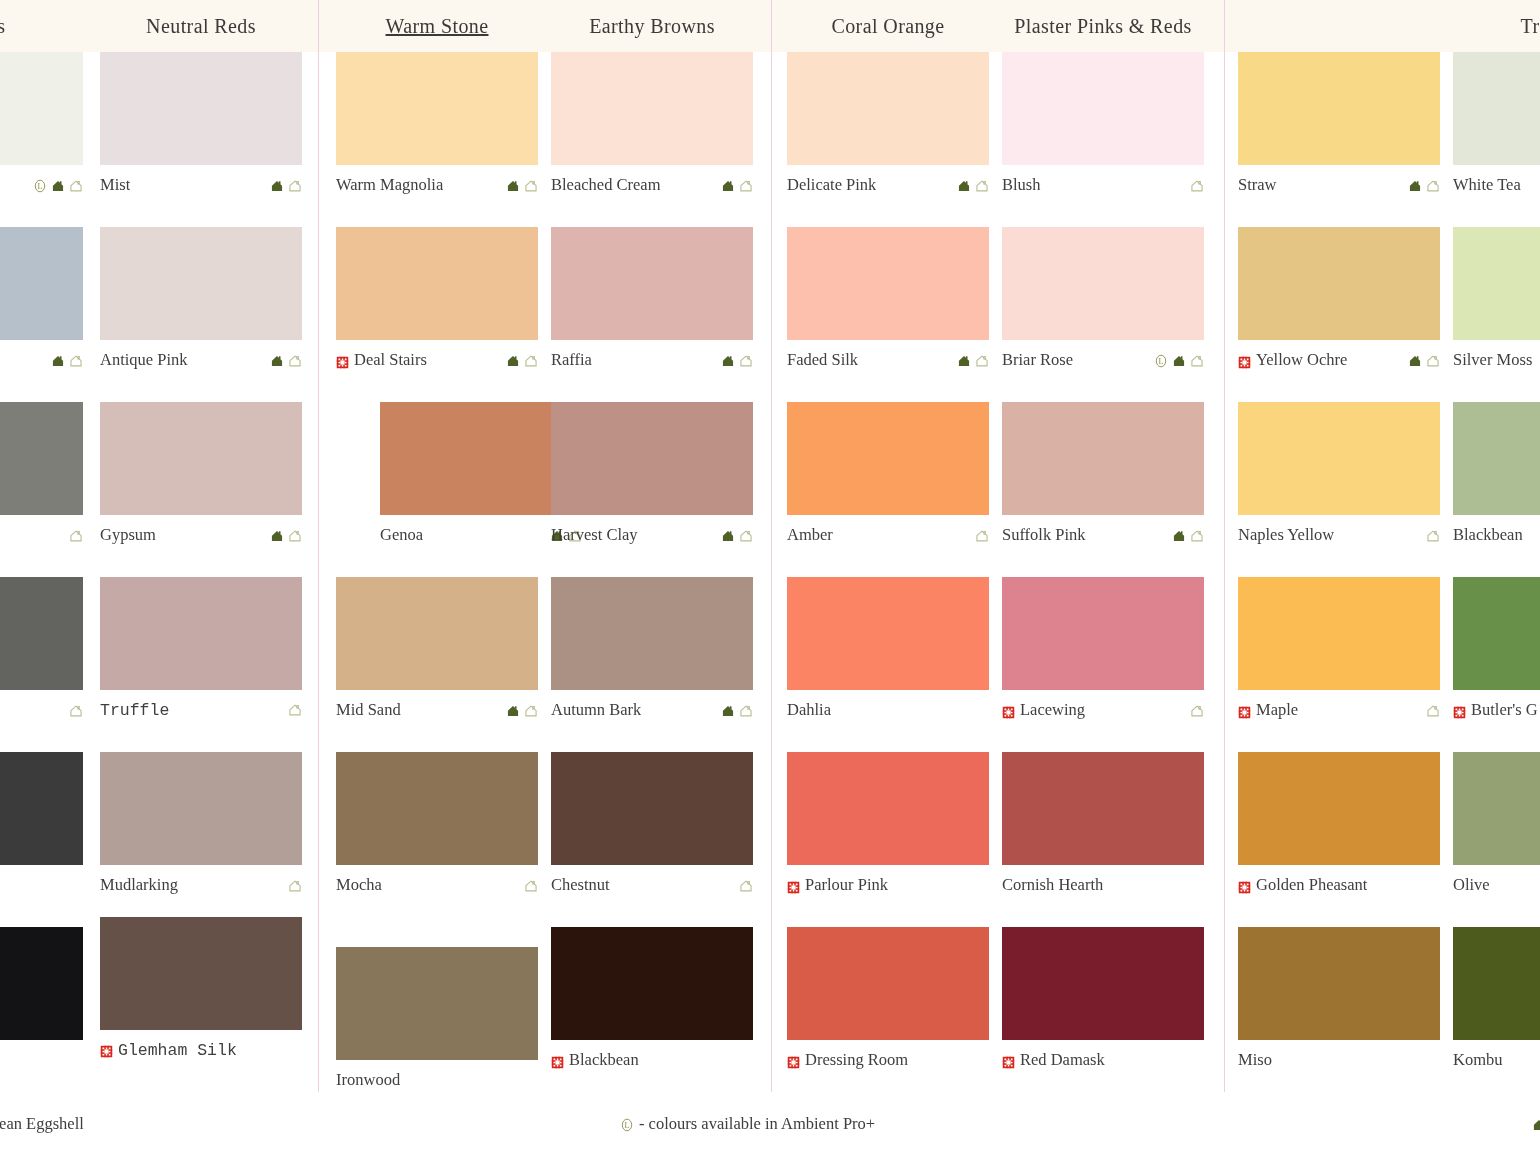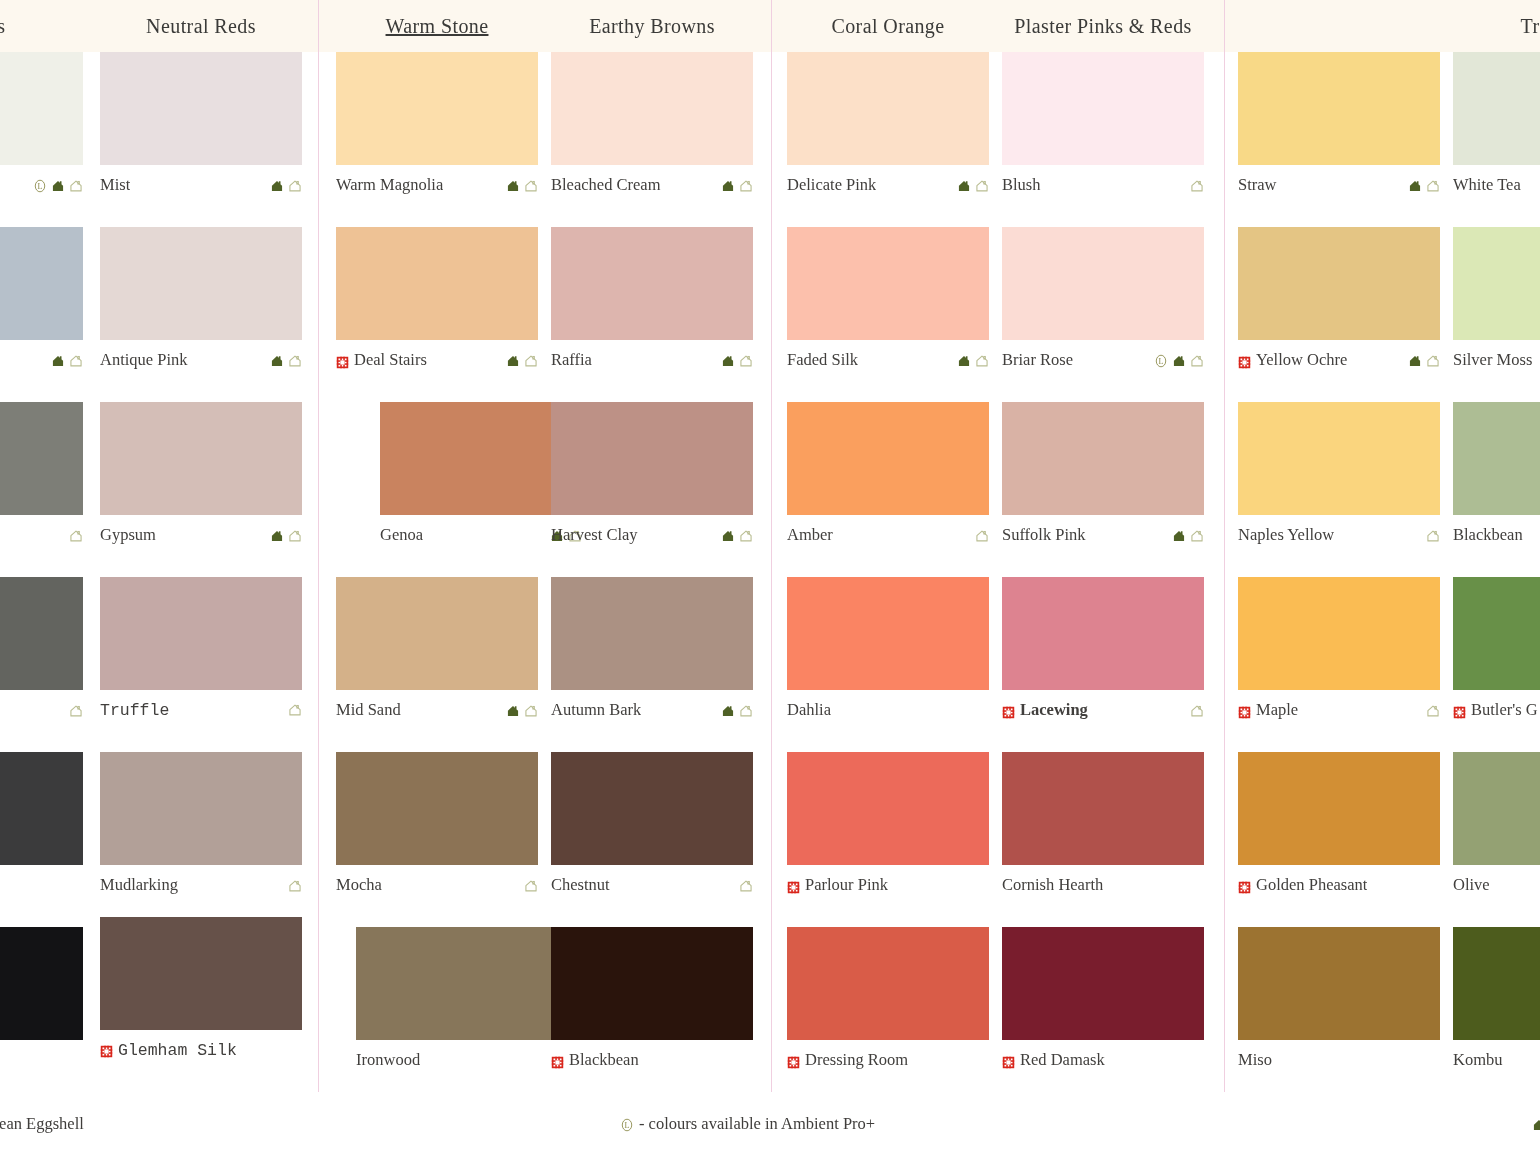--- a/index.html
+++ b/index.html
@@ -378,21 +378,21 @@
               <span class="cname">Mocha</span>
             </span>
             <span class="icon-wrap">
               <span class="house-icon"><svg viewBox="0 0 16 16" width="14" height="14" aria-hidden="true">
                   <path d="M2.2 7.6 L8 2.4 L13.8 7.6 L13.8 13.6 L2.2 13.6 Z" fill="none" stroke="#b9bd92" stroke-width="1.25" stroke-linejoin="round"></path>
                   <rect x="10.1" y="2.8" width="1.7" height="3" fill="none" stroke="#b9bd92" stroke-width="1.1"></rect>
                 </svg></span>
             </span>
           </div>
         </div>
-        <div class="cell" style="top: 875px; margin-left: 20px;">
+        <div class="cell" style="top: 895px;">
           <div class="chip" style="background: rgb(135, 118, 90);"></div>
           <div class="cell-label">
             <span class="name-wrap">
               <span class="cname">Ironwood</span>
             </span>
             <span class="icon-wrap"></span>
           </div>
         </div>
       </div>
       <div class="col" style="left: 551px;">
@@ -643,21 +643,21 @@
                   <path d="M2.2 7.6 L8 2.4 L13.8 7.6 L13.8 13.6 L2.2 13.6 Z" fill="#4f6126"></path>
                   <rect x="10.1" y="2.6" width="1.9" height="3.3" fill="#4f6126"></rect>
                 </svg></span>
               <span class="house-icon"><svg viewBox="0 0 16 16" width="14" height="14" aria-hidden="true">
                   <path d="M2.2 7.6 L8 2.4 L13.8 7.6 L13.8 13.6 L2.2 13.6 Z" fill="none" stroke="#b9bd92" stroke-width="1.25" stroke-linejoin="round"></path>
                   <rect x="10.1" y="2.8" width="1.7" height="3" fill="none" stroke="#b9bd92" stroke-width="1.1"></rect>
                 </svg></span>
             </span>
           </div>
         </div>
-        <div class="cell" style="top: 525px; font-weight: bold;">
+        <div class="cell" style="top: 525px;">
           <div class="chip" style="background: rgb(221, 131, 144);"></div>
           <div class="cell-label">
             <span class="name-wrap">
               <span class="hash-icon"><svg viewBox="0 0 16 16" width="13" height="13" aria-hidden="true">
                   <rect x="2" y="2" width="12" height="12" fill="none" stroke="#d9261c" stroke-width="2.1"></rect>
                   <line x1="6.2" y1="1" x2="6.2" y2="15" stroke="#d9261c" stroke-width="1.9"></line>
                   <line x1="9.9" y1="1" x2="9.9" y2="15" stroke="#d9261c" stroke-width="1.9"></line>
                   <line x1="1" y1="6.2" x2="15" y2="6.2" stroke="#d9261c" stroke-width="1.9"></line>
                   <line x1="1" y1="9.9" x2="15" y2="9.9" stroke="#d9261c" stroke-width="1.9"></line>
                   <rect x="5.4" y="5.4" width="5.2" height="5.2" fill="#ffffff"></rect>

